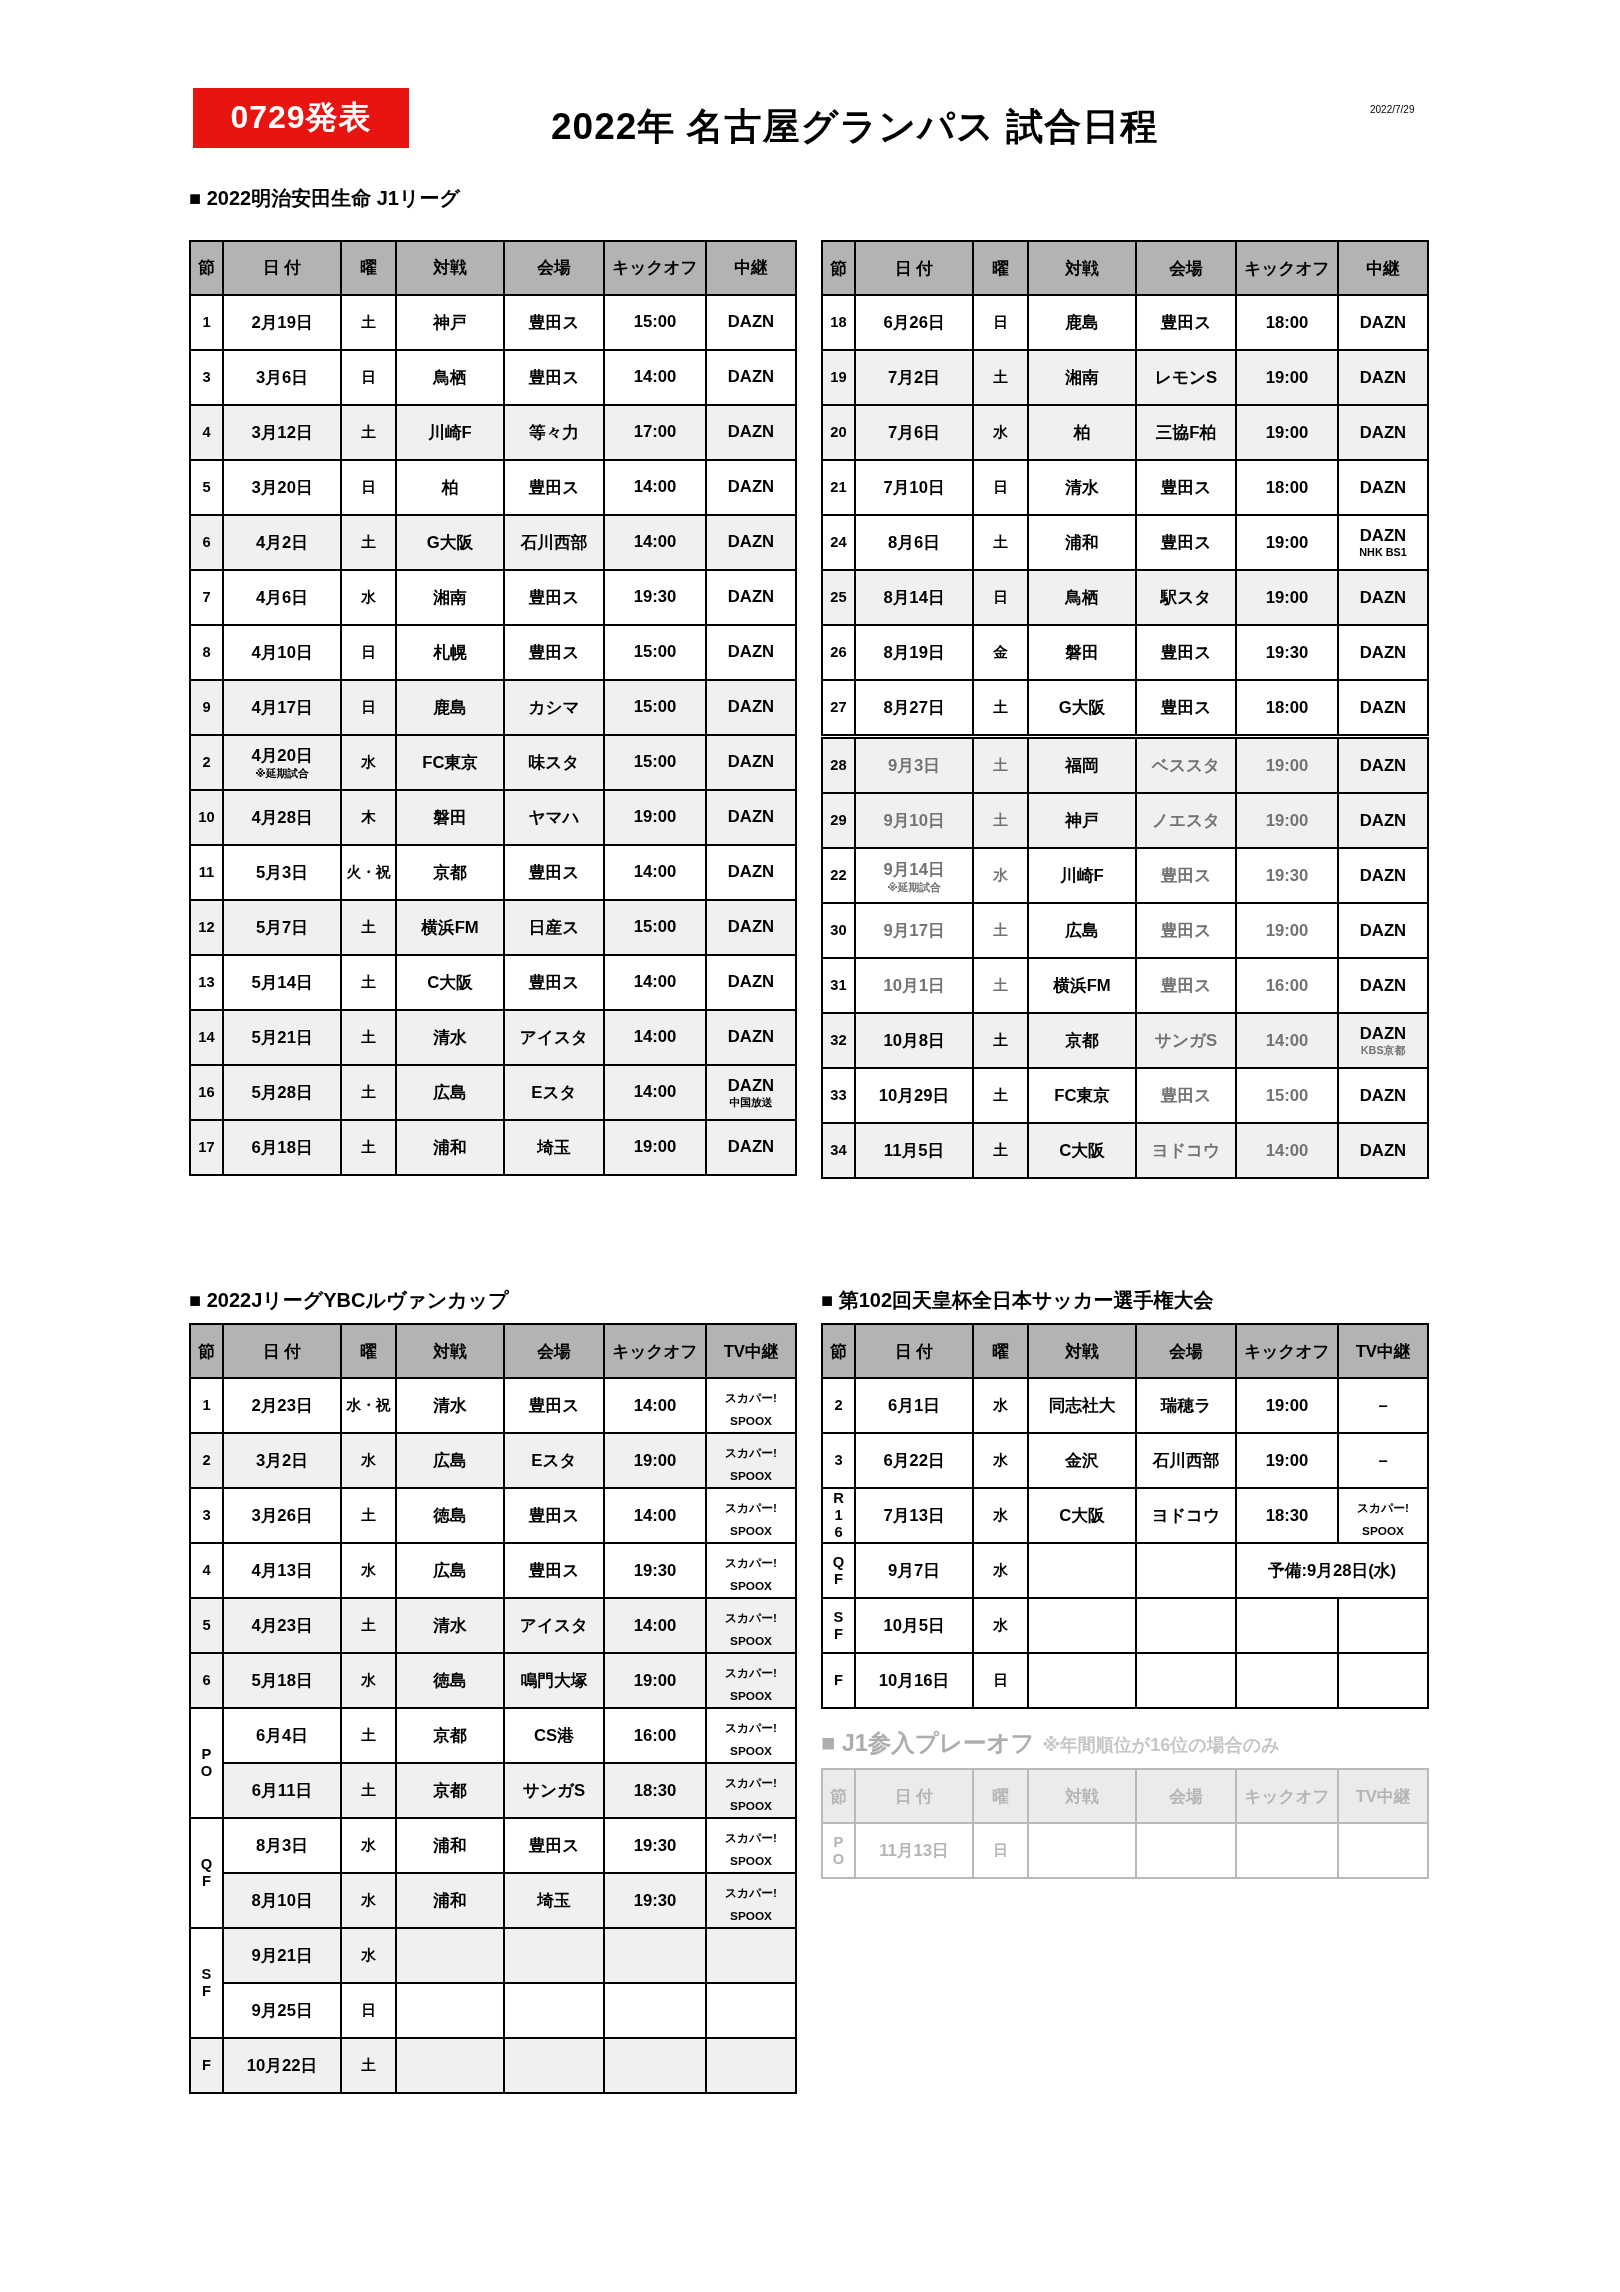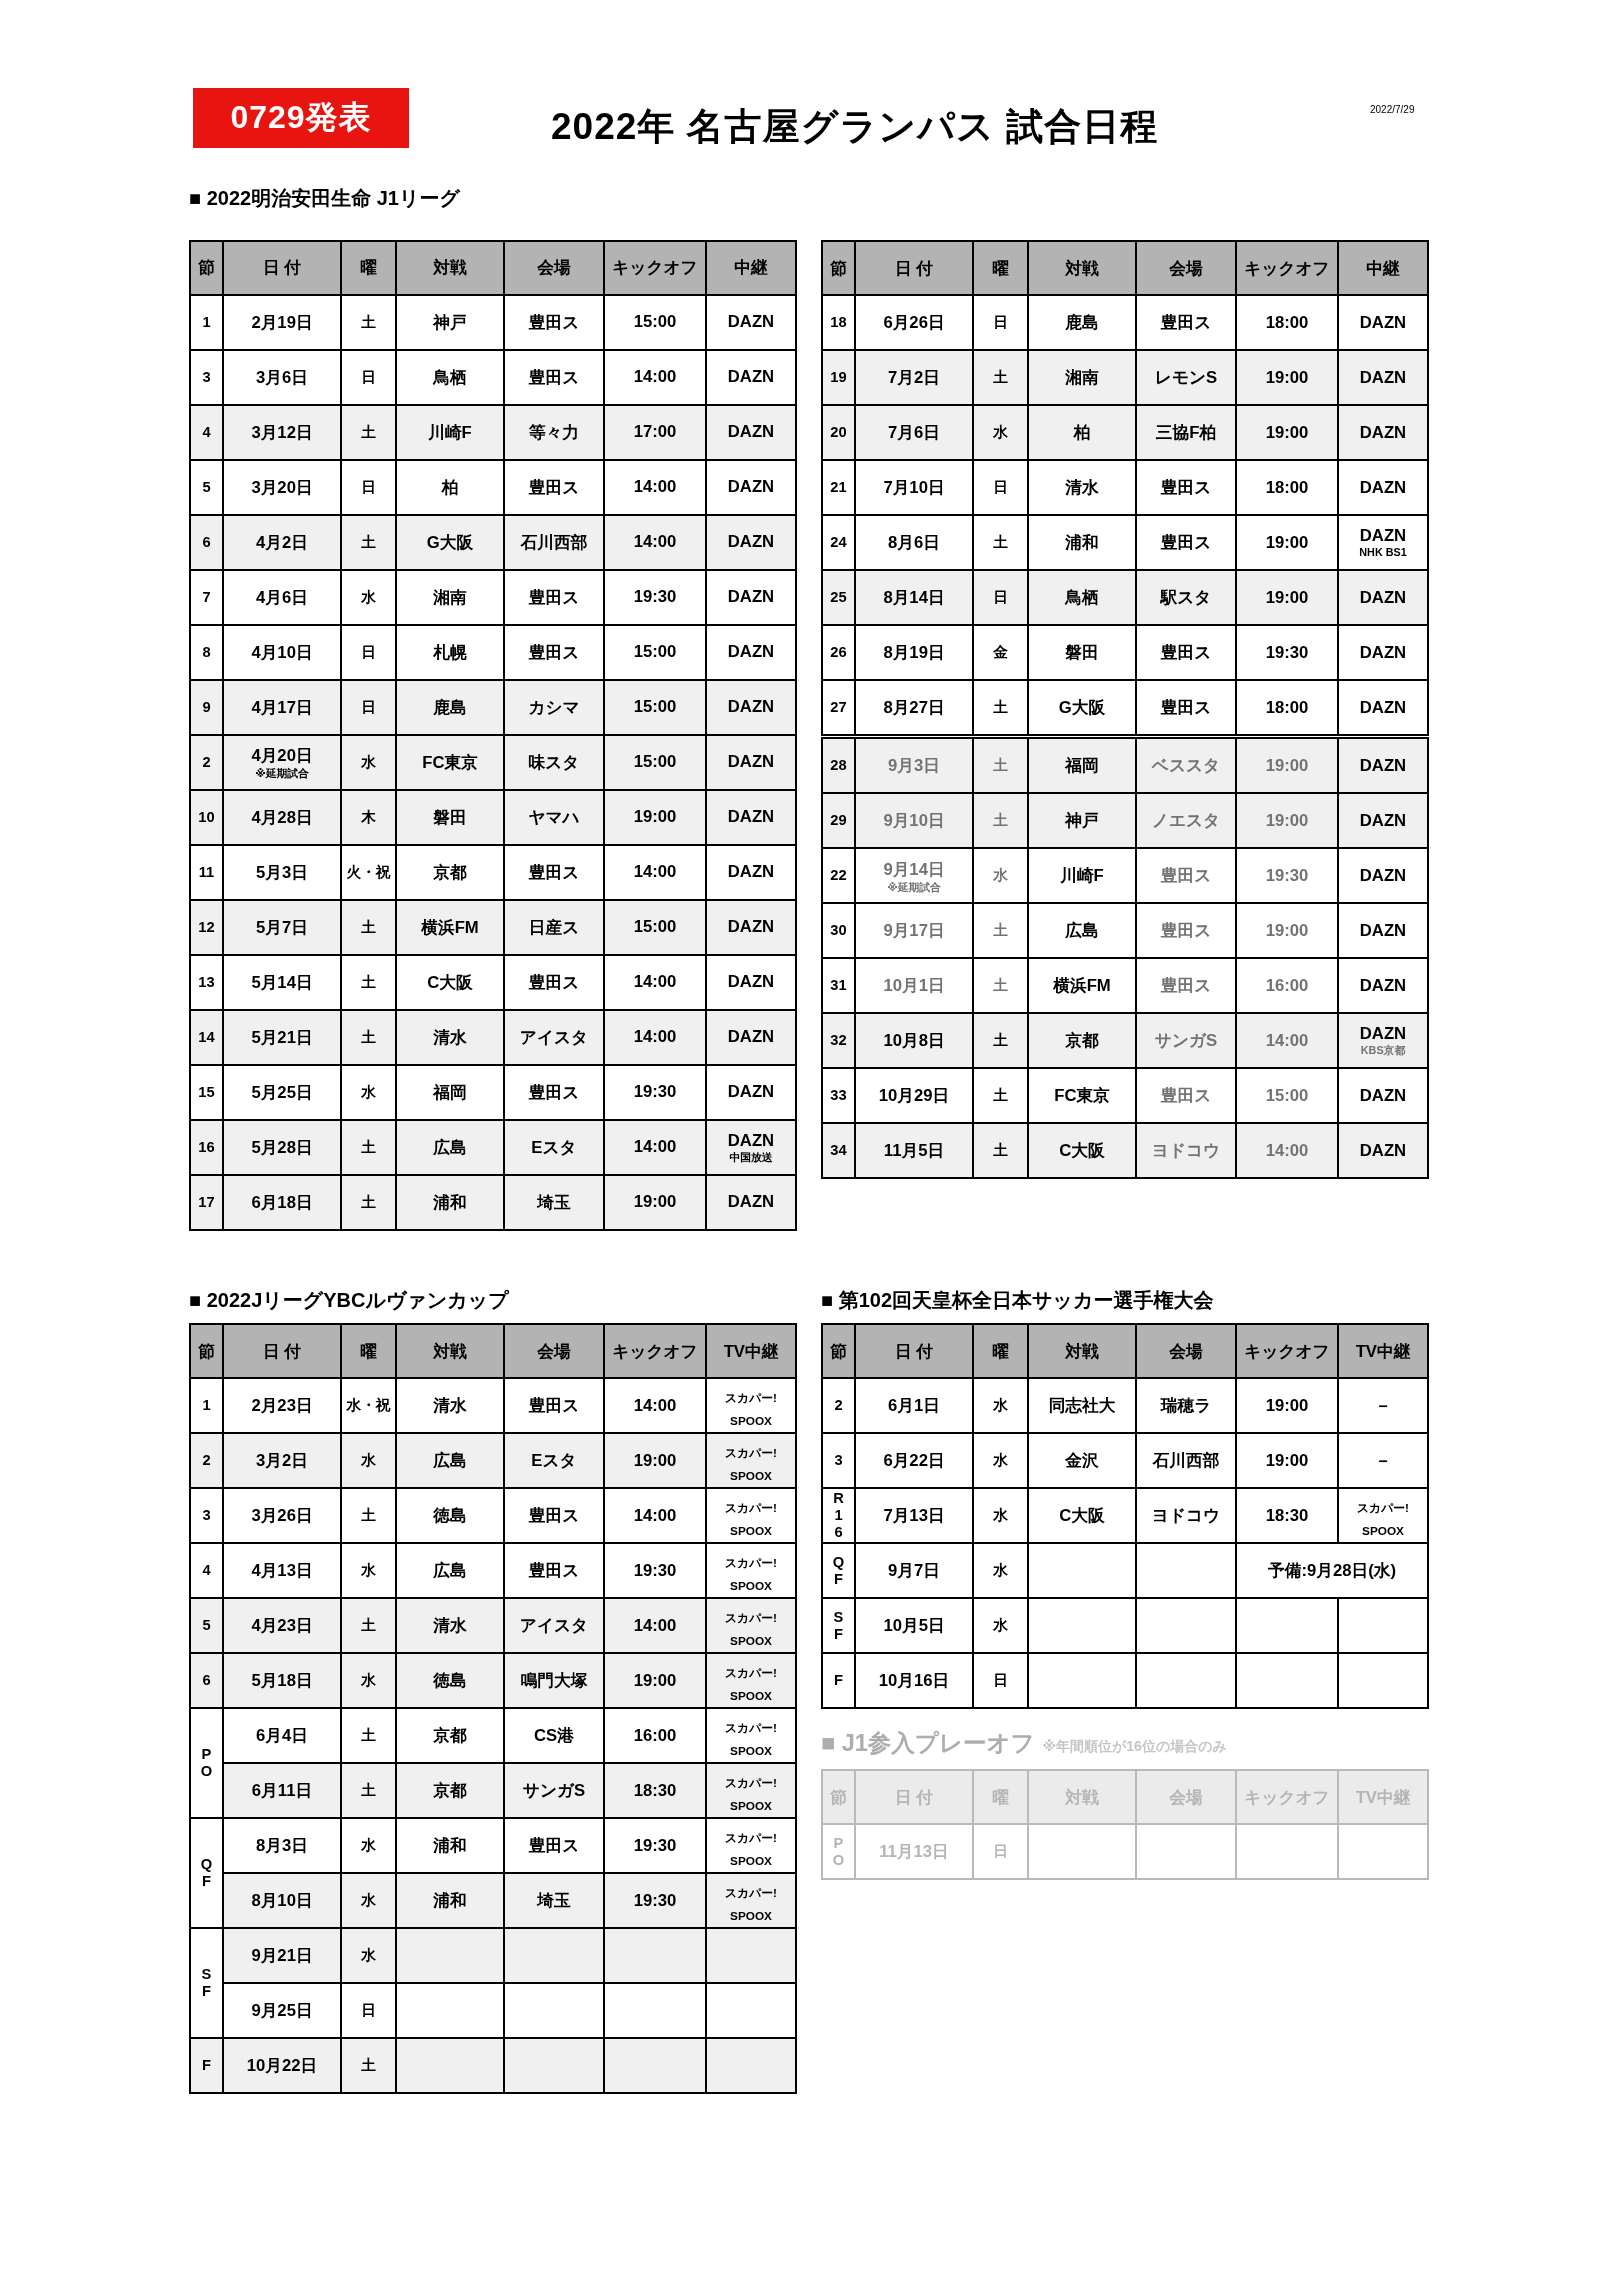--- a/index.html
+++ b/index.html
@@ -30,21 +30,21 @@
   .sched td.no.force-white{background:#fff;}
   .sched td.day{font-size:14.7px;}
   .sched .sub{font-size:10.8px;line-height:1.2;font-weight:bold;}
   .sched td.tv-small div{font-size:11.8px;line-height:1.25;margin-top:8px;}
   .sched td.note{font-size:16.7px;text-align:center;}
   .red{color:#737373;}
   .sched tr.double-top td{border-top:5.9px double #000;}
 
   .disabled-block{margin-top:21.6px;}
   .disabled-block h2.section-title{color:#adadad;font-size:23.5px;margin-bottom:9.8px;}
-  .disabled-block .section-note{color:#c6c6c6;font-size:14px;font-weight:bold;margin-left:7.8px;}
+  .disabled-block .section-note{color:#c6c6c6;font-size:18px;font-weight:bold;margin-left:7.8px;}
   table.sched.disabled{border:2px solid #b3b3b3;}
   .sched.disabled th{background:#ebebeb;border:2px solid #b9b9b9;color:#b5b5b5;}
   .sched.disabled td{border:2px solid #b9b9b9;color:#b5b5b5;background:#fff;}
 </style>
 </head>
 <body>
 
 <div class="badge">0729発表</div>
 <div class="main-title">2022年 名古屋グランパス 試合日程</div>
 <div class="date-note">2022/7/29</div>
@@ -245,33 +245,20 @@
         </tr>
         <tr class="shaded">
           <td class="no">14</td>
           <td>
             <div>5月21日</div>
           </td>
           <td class="day">土</td>
           <td>清水</td>
           <td>アイスタ</td>
           <td>14:00</td>
-          <td>
-            <div>DAZN</div>
-          </td>
-        </tr>
-        <tr>
-          <td class="no">15</td>
-          <td>
-            <div>5月25日</div>
-          </td>
-          <td class="day">水</td>
-          <td>福岡</td>
-          <td>豊田ス</td>
-          <td>19:30</td>
           <td>
             <div>DAZN</div>
           </td>
         </tr>
         <tr class="shaded">
           <td class="no">16</td>
           <td>
             <div>5月28日</div>
           </td>
           <td class="day">土</td>

